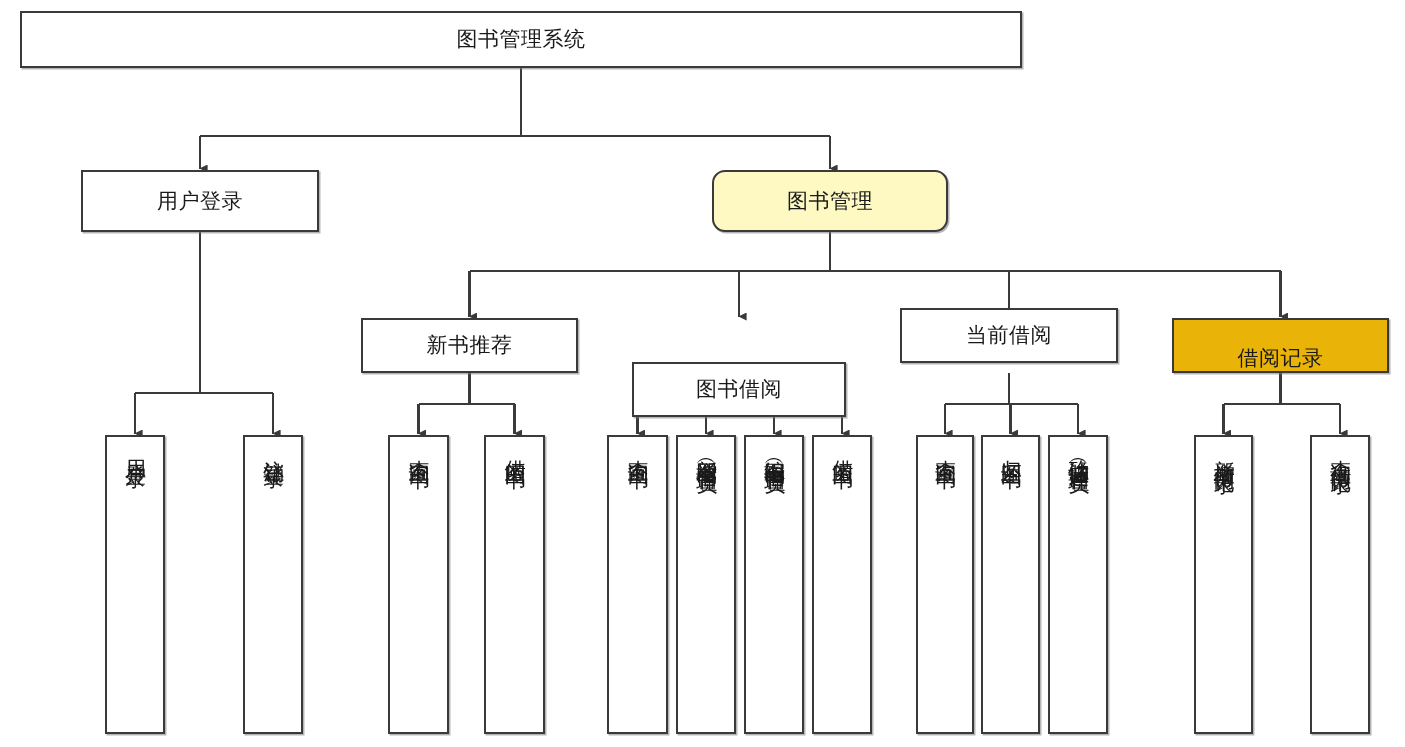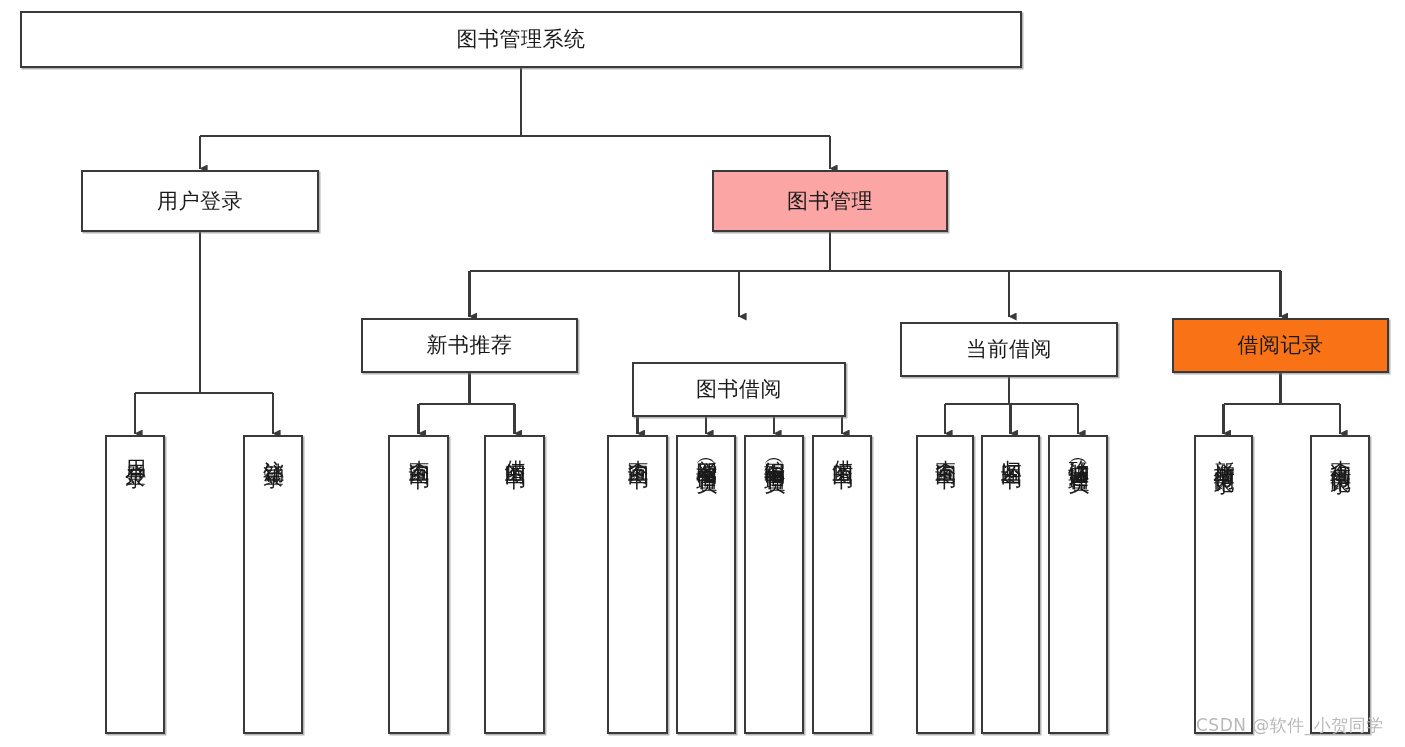--- a/index.html
+++ b/index.html
@@ -106,33 +106,33 @@
       </g>
   </svg>
 
   <div id="node-layer">
       <div class="node-box horiz" style="left: 20px; top: 11px; width: 1002px; height: 57px; border-color: rgb(58, 58, 58); background: rgb(255, 255, 255);">
         <span class="node-label">图书管理系统</span>
       </div>
       <div class="node-box horiz" style="left: 81px; top: 170px; width: 238px; height: 62px; border-color: rgb(58, 58, 58); background: rgb(255, 255, 255);">
         <span class="node-label">用户登录</span>
       </div>
-      <div class="node-box horiz" style="left: 712px; top: 170px; width: 236px; height: 62px; border-color: rgb(58, 58, 58); background: #fca5a5;">
+      <div class="node-box horiz" style="left: 712px; top: 170px; width: 236px; height: 62px; border-color: rgb(58, 58, 58); background: #fef9c3; border-radius: 13px;">
         <span class="node-label">图书管理</span>
       </div>
       <div class="node-box horiz" style="left: 361px; top: 318px; width: 217px; height: 55px; border-color: rgb(58, 58, 58); background: rgb(255, 255, 255); align-items: center;">
         <span class="node-label">新书推荐</span>
       </div>
       <div class="node-box horiz" style="left: 632px; top: 318px; width: 214px; height: 55px; border-color: rgb(58, 58, 58); background: rgb(255, 255, 255); margin-top: 44px;">
         <span class="node-label">图书借阅</span>
       </div>
-      <div class="node-box horiz" style="left: 900px; top: 322px; width: 218px; height: 55px; border-color: rgb(58, 58, 58); background: rgb(255, 255, 255);">
+      <div class="node-box horiz" style="left: 900px; top: 308px; width: 218px; height: 55px; border-color: rgb(58, 58, 58); background: rgb(255, 255, 255);">
         <span class="node-label">当前借阅</span>
       </div>
-      <div class="node-box horiz" style="left: 1172px; top: 318px; width: 217px; height: 55px; border-color: rgb(58, 58, 58); background: #f97316;">
+      <div class="node-box horiz" style="left: 1172px; top: 318px; width: 217px; height: 55px; border-color: rgb(58, 58, 58); background: #eab308; align-items: flex-end;">
         <span class="node-label">借阅记录</span>
       </div>
       <div class="node-box vert" style="left: 105px; top: 435px; width: 60px; height: 299px; border-color: rgb(58, 58, 58); background: rgb(255, 255, 255);">
         <span class="node-label">用户登录</span>
       </div>
       <div class="node-box vert" style="left: 243px; top: 435px; width: 60px; height: 299px; border-color: rgb(58, 58, 58); background: rgb(255, 255, 255);">
         <span class="node-label">注销登录</span>
       </div>
       <div class="node-box vert" style="left: 388px; top: 435px; width: 61px; height: 299px; border-color: rgb(58, 58, 58); background: rgb(255, 255, 255);">
         <span class="node-label">查询图书</span>
@@ -162,14 +162,13 @@
         <span class="node-label">确认归还（管理员）</span>
       </div>
       <div class="node-box vert" style="left: 1194px; top: 435px; width: 59px; height: 299px; border-color: rgb(58, 58, 58); background: rgb(255, 255, 255);">
         <span class="node-label">新增借阅记录</span>
       </div>
       <div class="node-box vert" style="left: 1310px; top: 435px; width: 60px; height: 299px; border-color: rgb(58, 58, 58); background: rgb(255, 255, 255);">
         <span class="node-label">查询借阅记录</span>
       </div>
     </div>
 
-  <div class="watermark">CSDN @软件_小贺同学</div>
 </div>
 
 </body></html>

